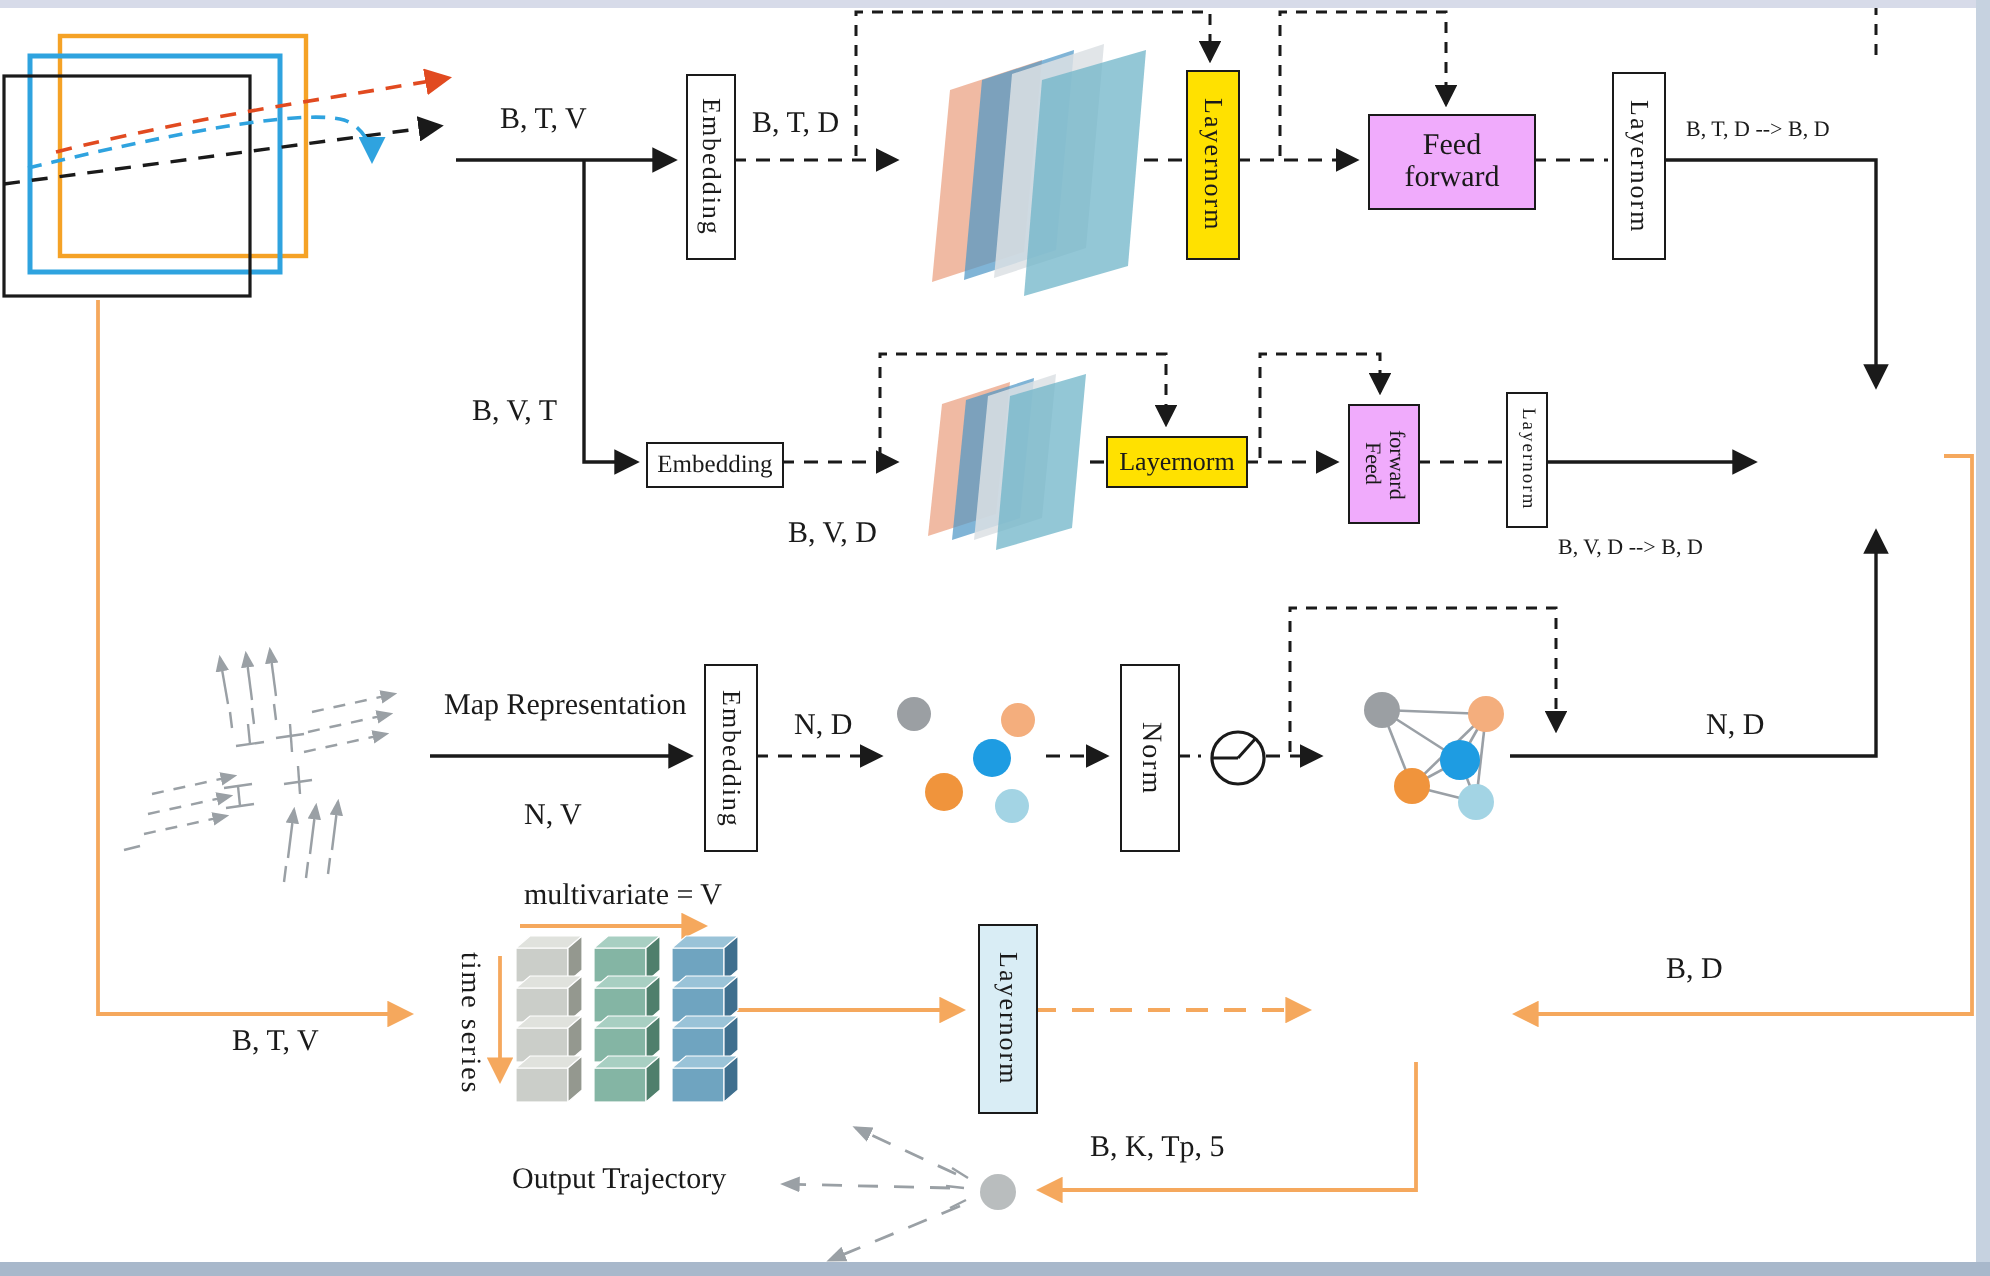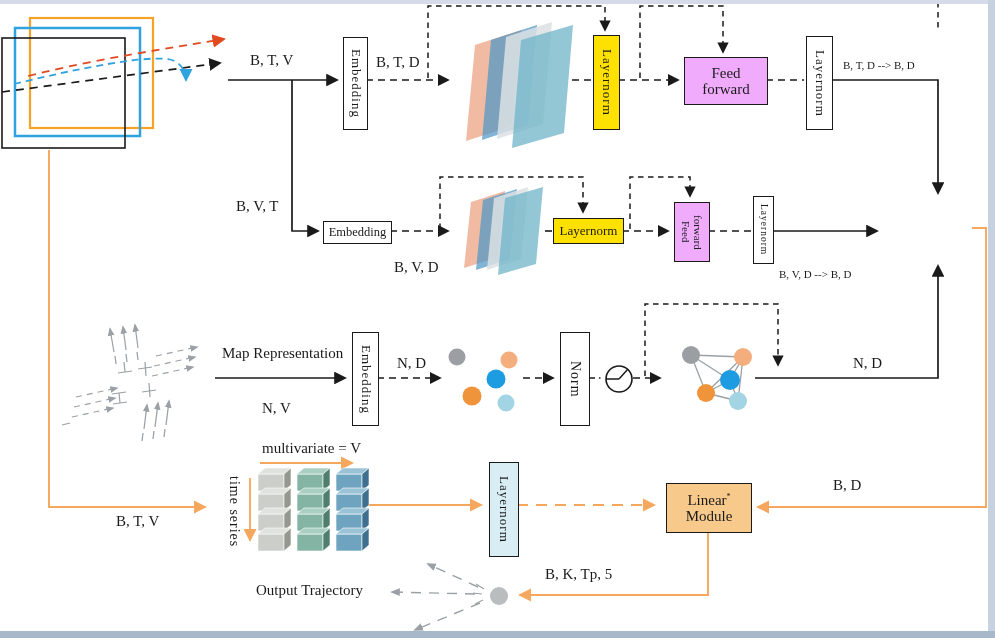--- a/index.html
+++ b/index.html
@@ -293,23 +293,20 @@
   <div class="box vtext" style="left:352px;top:332px;width:25px;height:92px;">
       <span>Embedding</span>
     </div>
   <div class="box vtext" style="left:560px;top:332px;width:28px;height:92px;font-size:14px;">
       <span>Norm</span>
     </div>
 
   <div class="box vtext bluebox" style="left:489px;top:462px;width:28px;height:93px;">
       <span>Layernorm</span>
     </div>
-  <div class="box linearbox" style="left:666px;top:483px;width:84px;height:48px;font-size:15px;">
-    <span><span>Linear</span><sup style="font-size:8px;">*</sup><br><span>Module</span></span>
-  </div>
 
   <div class="lbl" style="left:250px;top:52px;">B, T, V</div>
   <div class="lbl" style="left:376px;top:54px;">B, T, D</div>
   <div class="lbl small" style="left:843px;top:59px;">B, T, D --&gt; B, D</div>
 
   <div class="lbl" style="left:236px;top:198px;">B, V, T</div>
   <div class="lbl" style="left:394px;top:259px;">B, V, D</div>
   <div class="lbl small" style="left:779px;top:236px;margin-top:32px;">B, V, D --&gt; B, D</div>
 
   <div class="lbl" style="left:222px;top:345px;">Map Representation</div>

